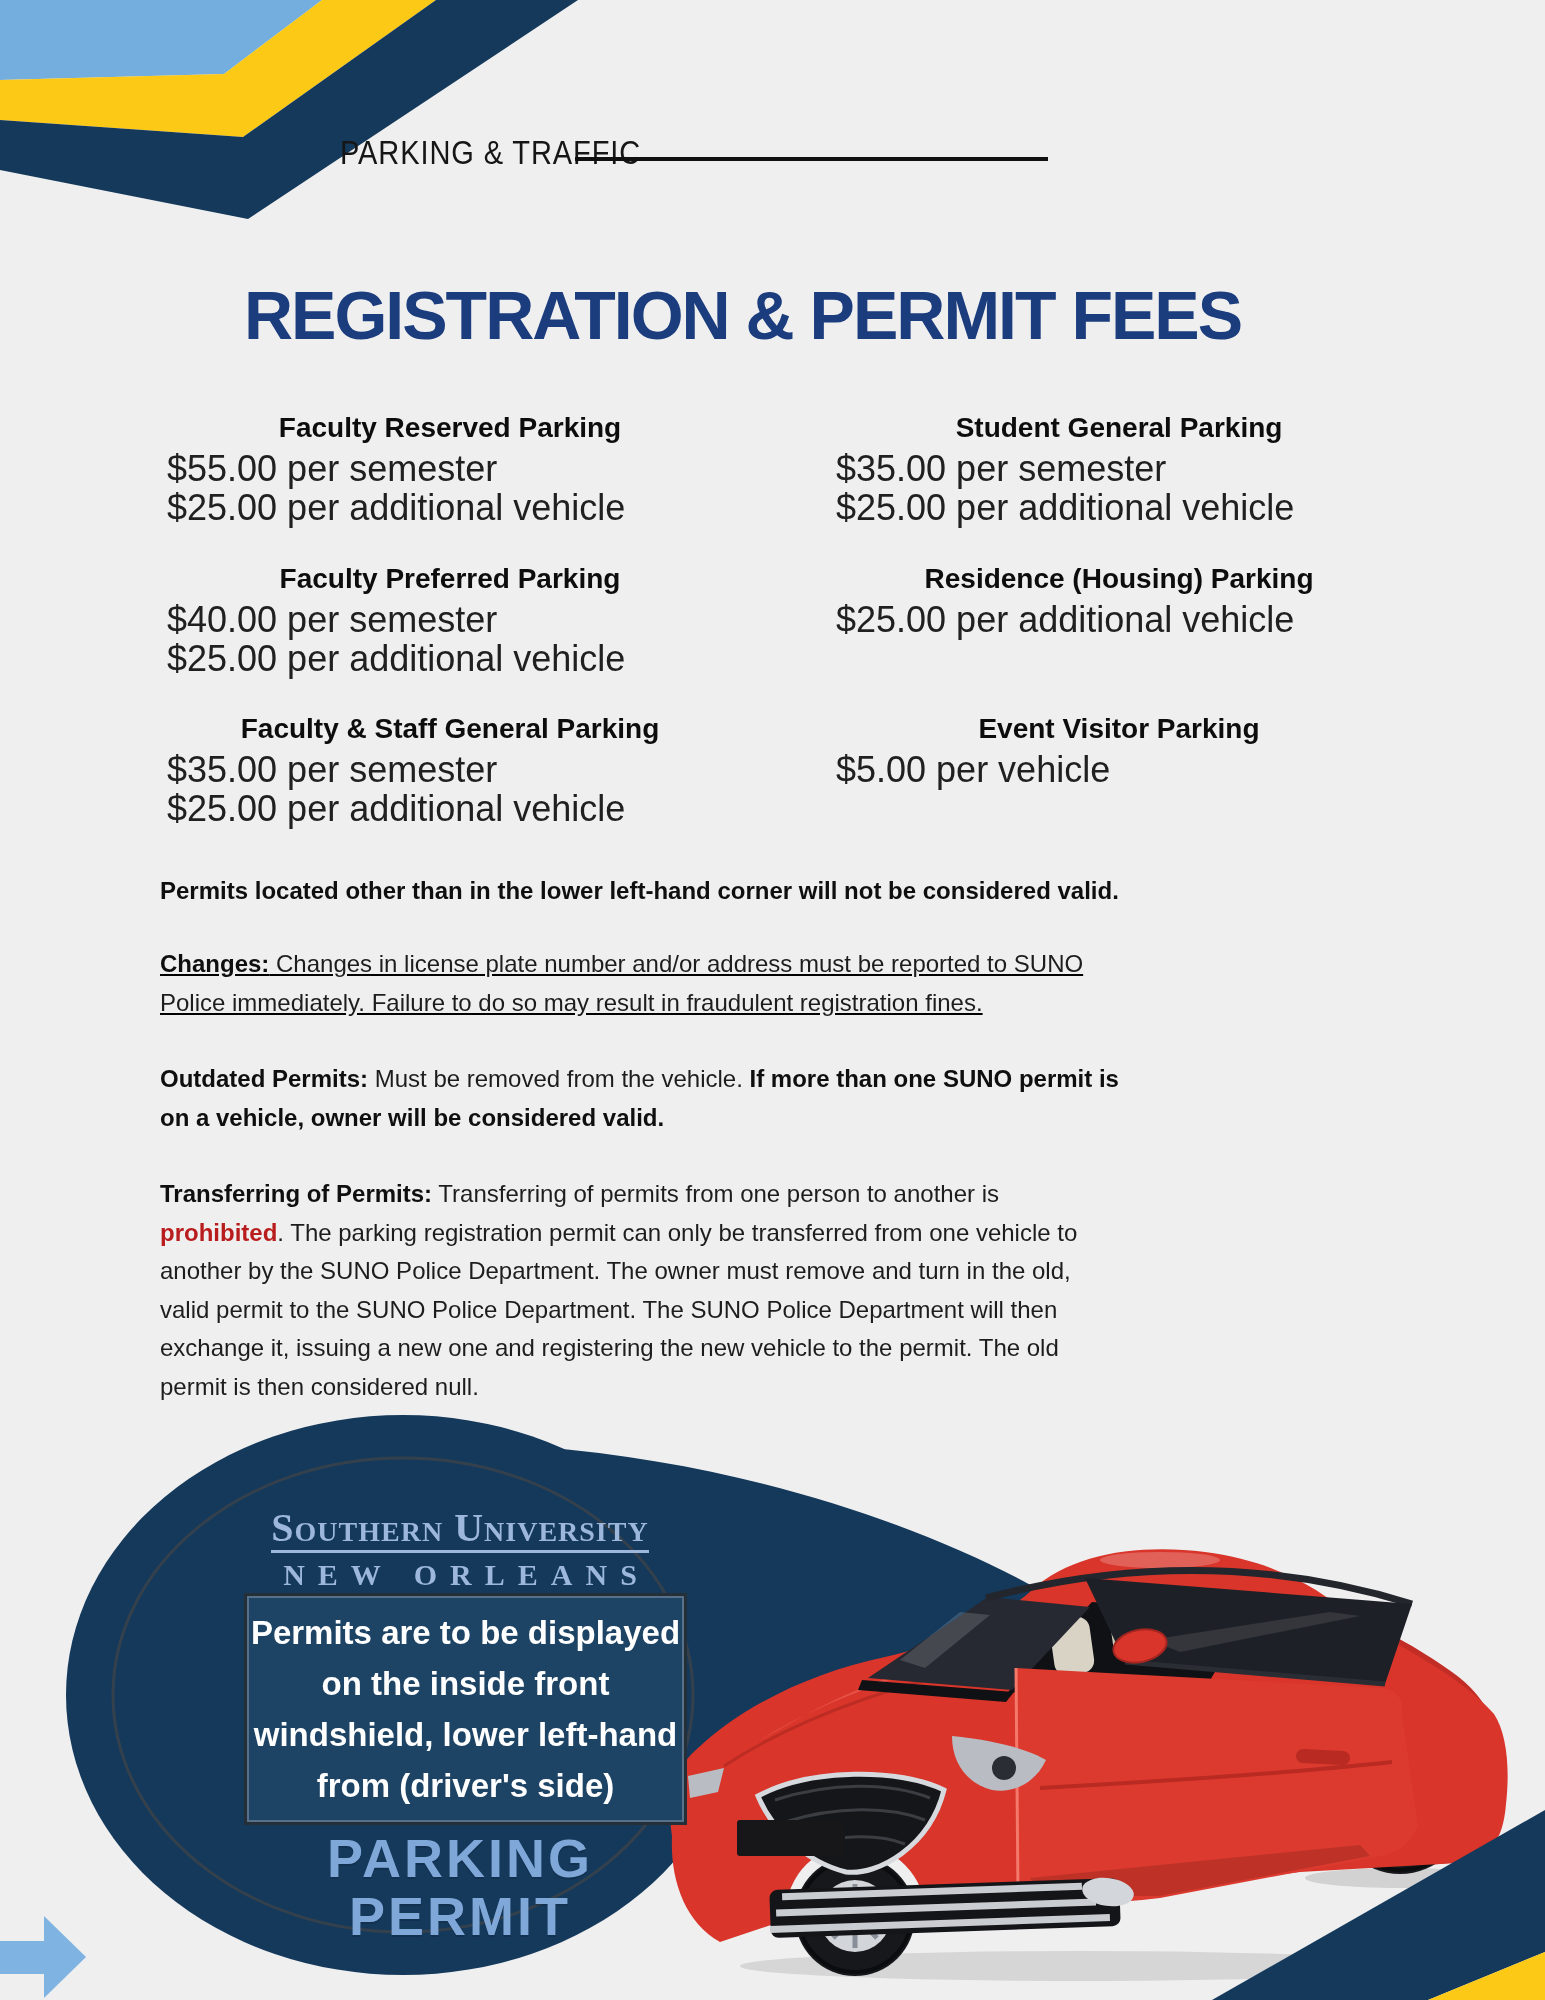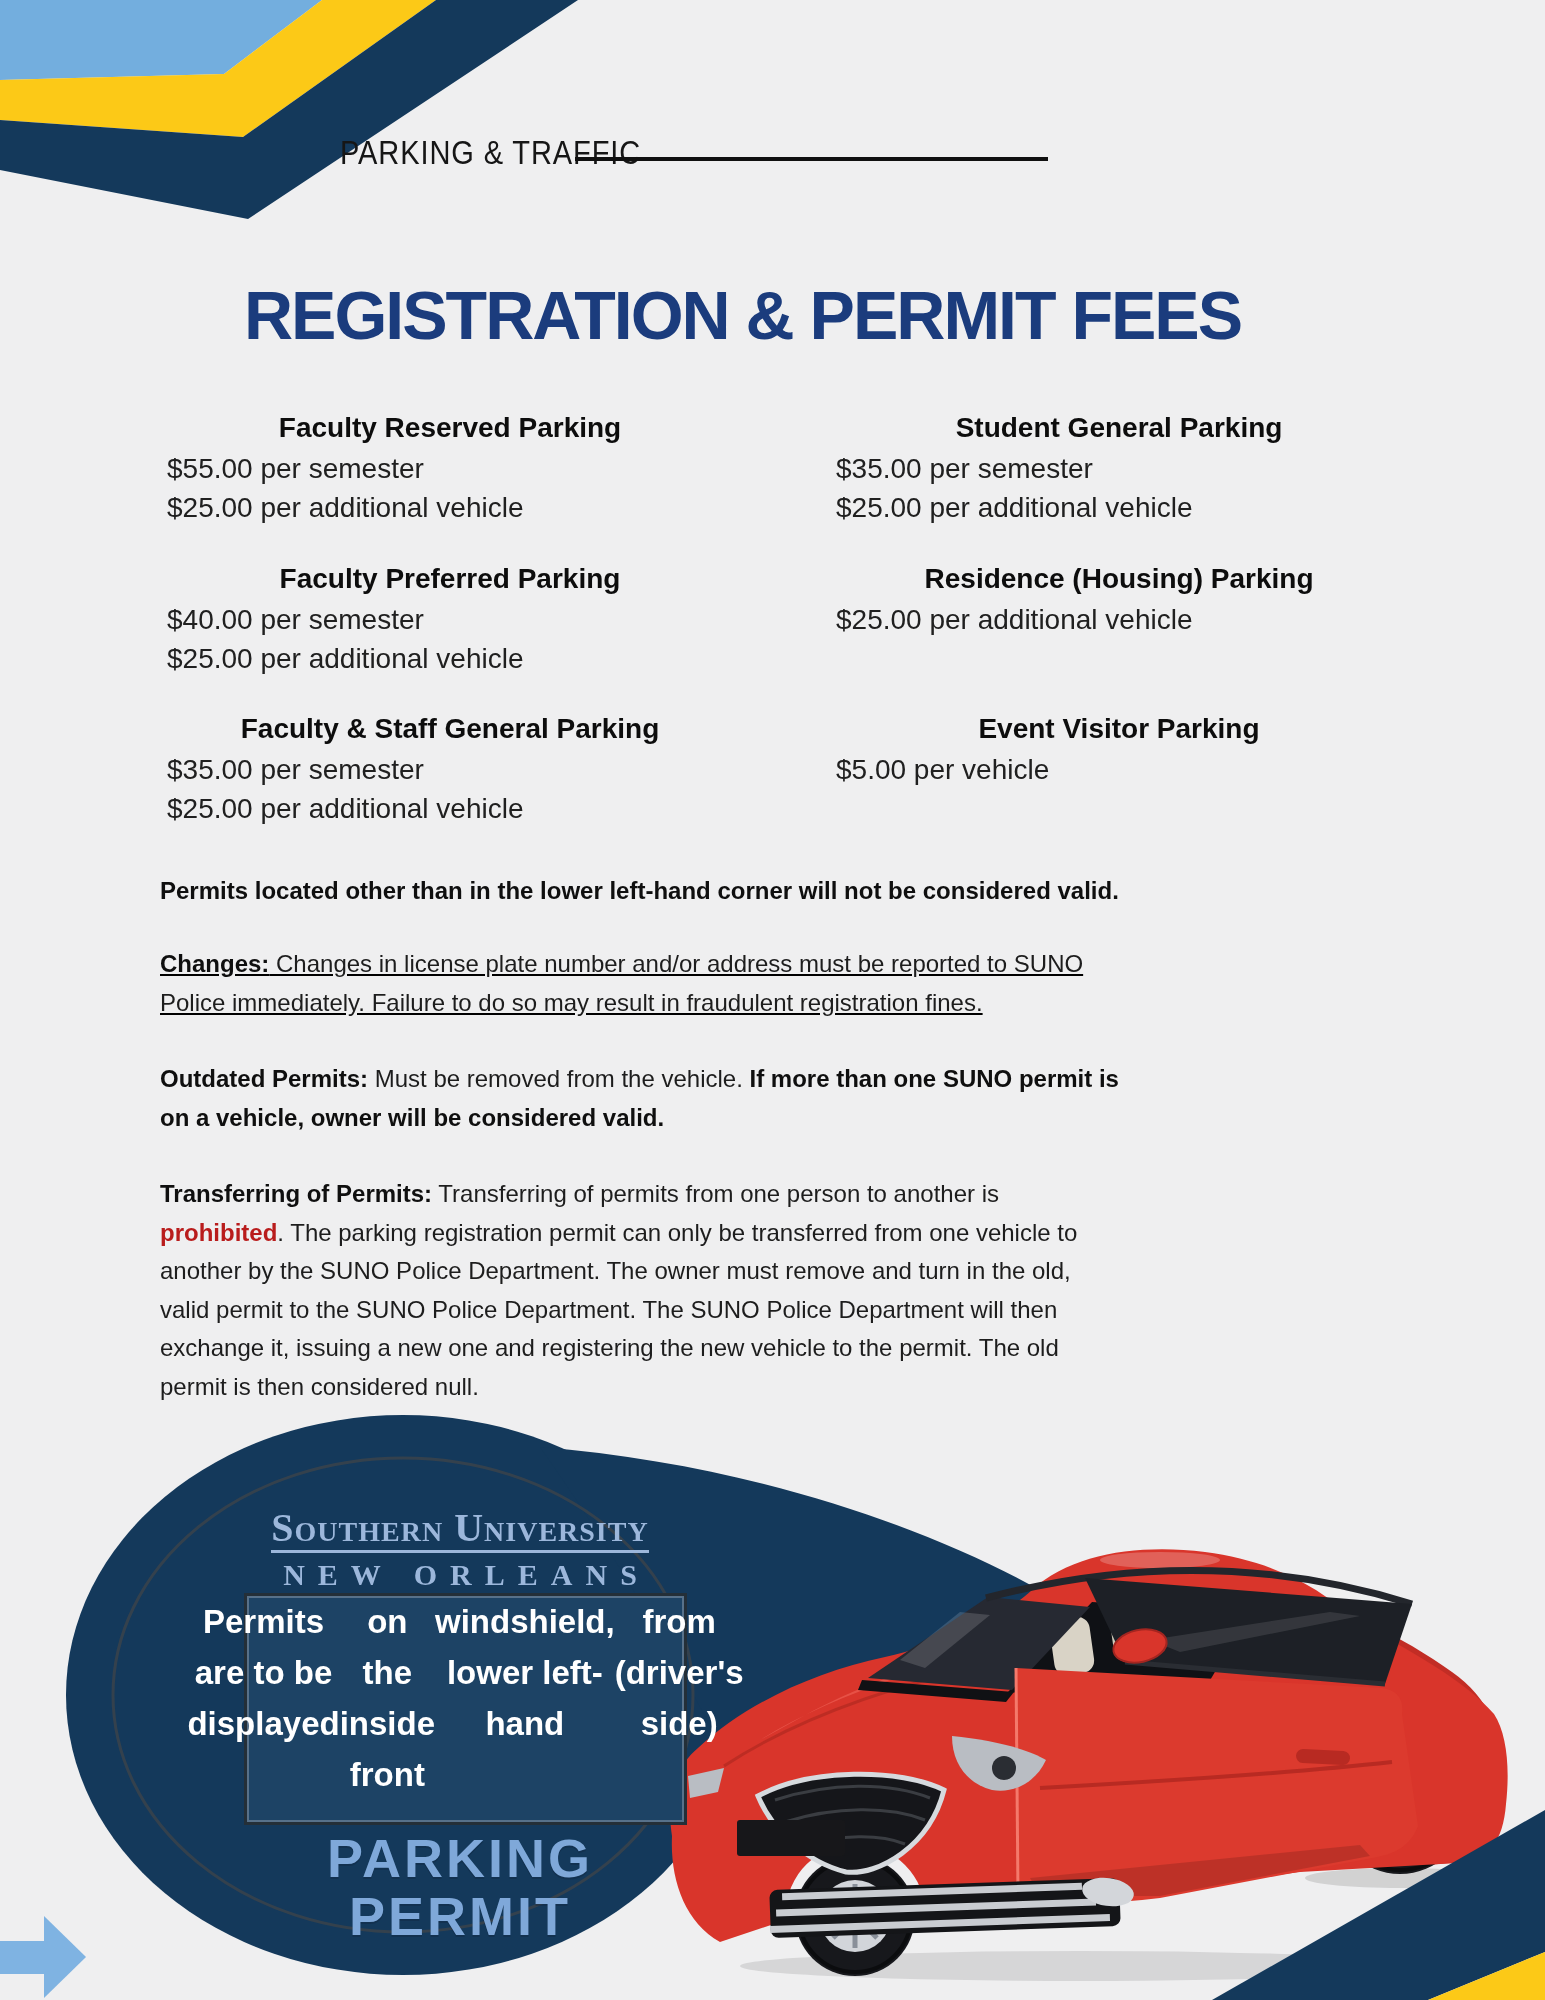--- a/index.html
+++ b/index.html
@@ -17,21 +17,21 @@
   }
   .tagline-rule{left:575px;top:157px;width:473px;height:4px;background:#101010;}
 
   .title{
     left:115px;top:276px;width:1255px;text-align:center;
     font-size:68px;font-weight:900;letter-spacing:-2px;color:#1B3C7D;white-space:nowrap;
   }
 
   .fee{width:566px;}
   .fee-h{font-size:28px;font-weight:bold;color:#0d0d0d;text-align:center;line-height:36px;margin-bottom:3px;}
-  .fee-v{font-size:28px;color:#202020;line-height:39px;text-align:left;}
+  .fee-v{font-size:36px;color:#202020;line-height:39px;text-align:left;}
   .fee.c1{left:167px;}
   .fee.c2{left:836px;}
   .r1{top:410px;} .r2{top:561px;} .r3{top:711px;}
 
   .para{left:160px;width:1290px;}
   .pline{font-size:24px;line-height:38.5px;color:#1d1d1d;}
   .seg.b{font-weight:bold;color:#0f0f0f;}
   .seg.red{color:#b91c1c;}
   .p1{top:872px;} .p2{top:945px;text-decoration:underline;} .p3{top:1060px;} .p4{top:1175px;}
 
@@ -42,21 +42,21 @@
     border-bottom:3px solid #9CB7DB;padding-bottom:2px;line-height:40px;white-space:nowrap;
   }
   .badge-logo .city{
     font-family:"Liberation Serif",serif;font-weight:600;font-size:30px;
     letter-spacing:13px;margin-top:5px;white-space:nowrap;text-indent:13px;
   }
   .badge-notice{
     left:244px;top:1593px;width:443px;height:232px;box-sizing:border-box;
     background:#1D4365;border:3px solid #242f38;
     box-shadow:inset 0 0 0 2px rgba(160,170,185,.45);
-    display:flex;flex-direction:row;justify-content:center;
+    display:flex;flex-direction:column;justify-content:center;
     text-align:center;color:#ffffff;font-weight:bold;font-size:33px;line-height:51px;
   }
   .badge-permit{left:235px;width:450px;text-align:center;color:#7FA8D9;
     font-size:54px;font-weight:800;letter-spacing:3px;line-height:56px;
     text-shadow:0 2px 0 rgba(15,35,60,.35);white-space:nowrap;}
   .pk1{top:1830px;} .pk2{top:1888px;}
 </style>
 </head>
 <body>
 

